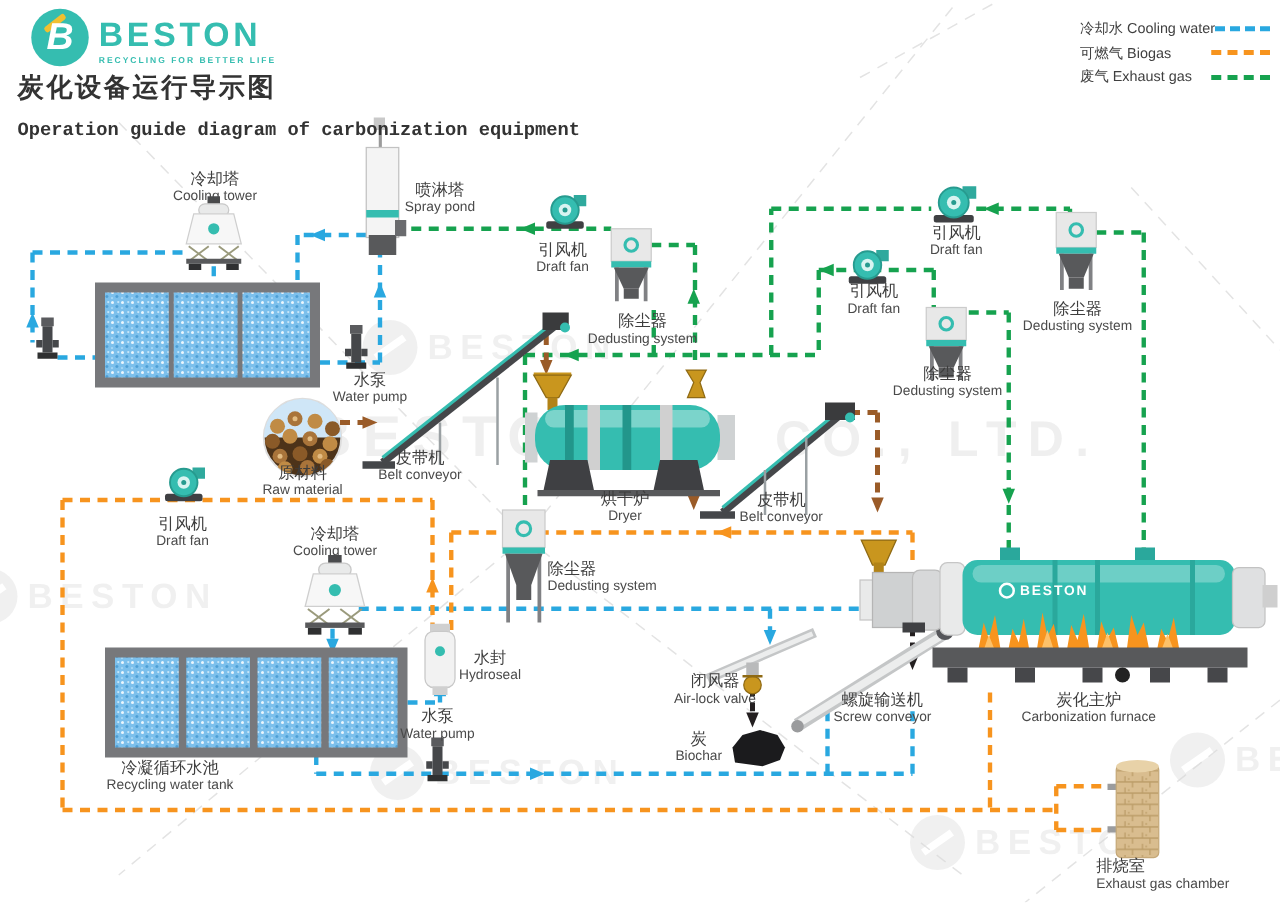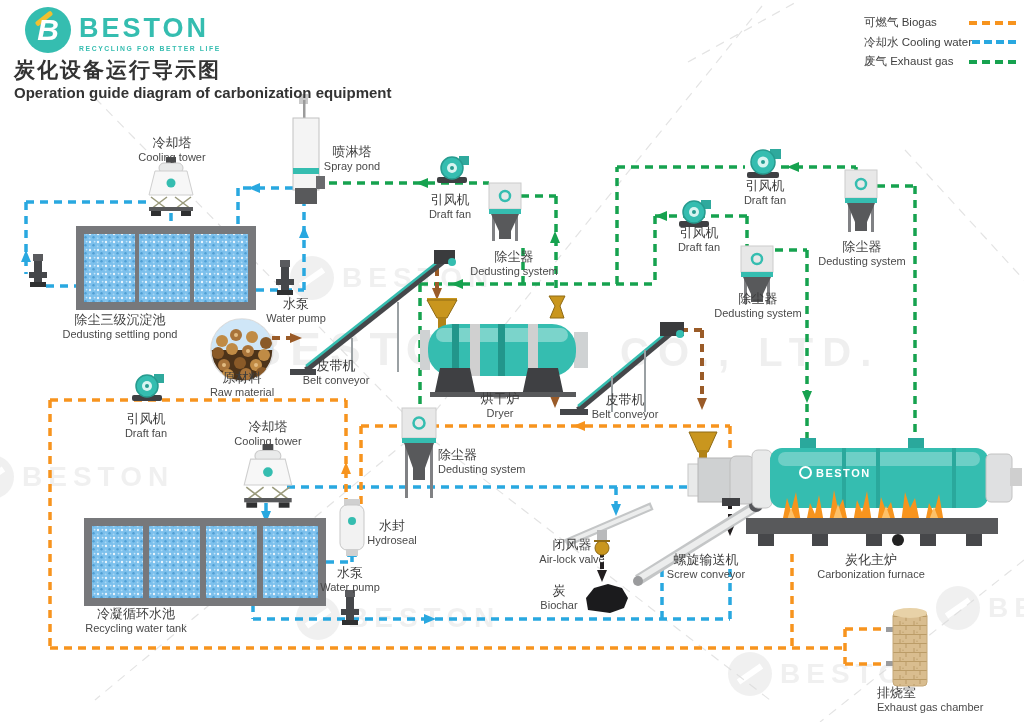--- a/index.html
+++ b/index.html
@@ -16,21 +16,21 @@
   .logo{position:absolute;left:25px;top:7px;display:flex;align-items:flex-start;gap:8px;z-index:3;}
   .logo-mark{width:46px;height:46px;border-radius:50%;background:var(--teal,#35bdb0);position:relative;}
   .logo-b{position:absolute;left:0;top:0;width:46px;height:46px;color:#fff;font-weight:bold;font-size:30px;
      font-style:italic;display:flex;align-items:center;justify-content:center;}
   .logo-leaf{position:absolute;left:9px;top:9px;width:20px;height:5px;background:#f0c030;transform:rotate(-38deg);border-radius:2px;}
   .logo-text{display:flex;flex-direction:column;margin-top:8px;}
   .logo-brand{color:var(--teal,#35bdb0);font-size:27px;font-weight:bold;letter-spacing:3px;line-height:1;}
   .logo-tag{color:var(--teal,#35bdb0);font-size:6.8px;letter-spacing:1.6px;margin-top:3px;font-weight:bold;}
   
   .title-cn{position:absolute;left:14px;top:56px;font-size:21px;font-weight:bold;color:#333;letter-spacing:2px;z-index:3;}
-  .title-en{position:absolute;left:14px;top:84px;font-size:15px;font-weight:bold;color:#333;z-index:3;}
+  .title-en{position:absolute;left:14px;top:96px;font-size:15px;font-weight:bold;color:#333;z-index:3;font-family:Liberation Mono, monospace;}
   
   .legend{position:absolute;left:864px;top:13px;width:152px;z-index:3;}
   .lg-row{display:flex;align-items:center;height:19.5px;}
   .lg-label{font-size:11.5px;color:#3f3f3f;white-space:nowrap;}
   .lg-swatch{margin-left:auto;width:47px;height:0;border-top:4px dashed #000;}
   
   .lbl{position:absolute;z-index:3;text-align:center;transform:translateX(-50%);line-height:1.12;white-space:nowrap;}
   .lbl.la-left{transform:none;text-align:left;}
   .lbl .cn{font-size:13px;color:#3d3d3d;}
   .lbl .en{font-size:11px;color:#4a4a4a;}
@@ -480,45 +480,41 @@
     <div class="logo-text">
       <span class="logo-brand">BESTON</span>
       <span class="logo-tag">RECYCLING FOR BETTER LIFE</span>
     </div>
   </div>
   <div class="title-cn">炭化设备运行导示图</div>
   <div class="title-en">Operation guide diagram of carbonization equipment</div>
 
   <div class="legend">
     <div class="lg-row">
+      <span class="lg-label">冷却水 Cooling water</span>
+      <span class="lg-swatch" style="border-top-color: rgb(41, 168, 224);"></span>
+    </div>
+    <div class="lg-row">
       <span class="lg-label">可燃气 Biogas</span>
       <span class="lg-swatch" style="border-top-color: rgb(247, 148, 30);"></span>
-    </div>
-    <div class="lg-row">
-      <span class="lg-label">冷却水 Cooling water</span>
-      <span class="lg-swatch" style="border-top-color: rgb(41, 168, 224);"></span>
     </div>
     <div class="lg-row">
       <span class="lg-label">废气 Exhaust gas</span>
       <span class="lg-swatch" style="border-top-color: rgb(22, 162, 79);"></span>
     </div>
   </div>
 
   <div class="lbl" style="left:172px;top:136px;">
     <div class="cn">冷却塔</div>
     <div class="en">Cooling tower</div>
   </div>
   <div class="lbl" style="left:352px;top:145px;">
     <div class="cn">喷淋塔</div>
     <div class="en">Spray pond</div>
   </div>
-  <div class="lbl" style="left:120px;top:313px;">
-    <div class="cn">除尘三级沉淀池</div>
-    <div class="en">Dedusting settling pond</div>
-  </div>
   <div class="lbl" style="left:296px;top:297px;">
     <div class="cn">水泵</div>
     <div class="en">Water pump</div>
   </div>
   <div class="lbl" style="left:242px;top:371px;">
     <div class="cn">原材料</div>
     <div class="en">Raw material</div>
   </div>
   <div class="lbl" style="left:336px;top:359px;">
     <div class="cn">皮带机</div>

